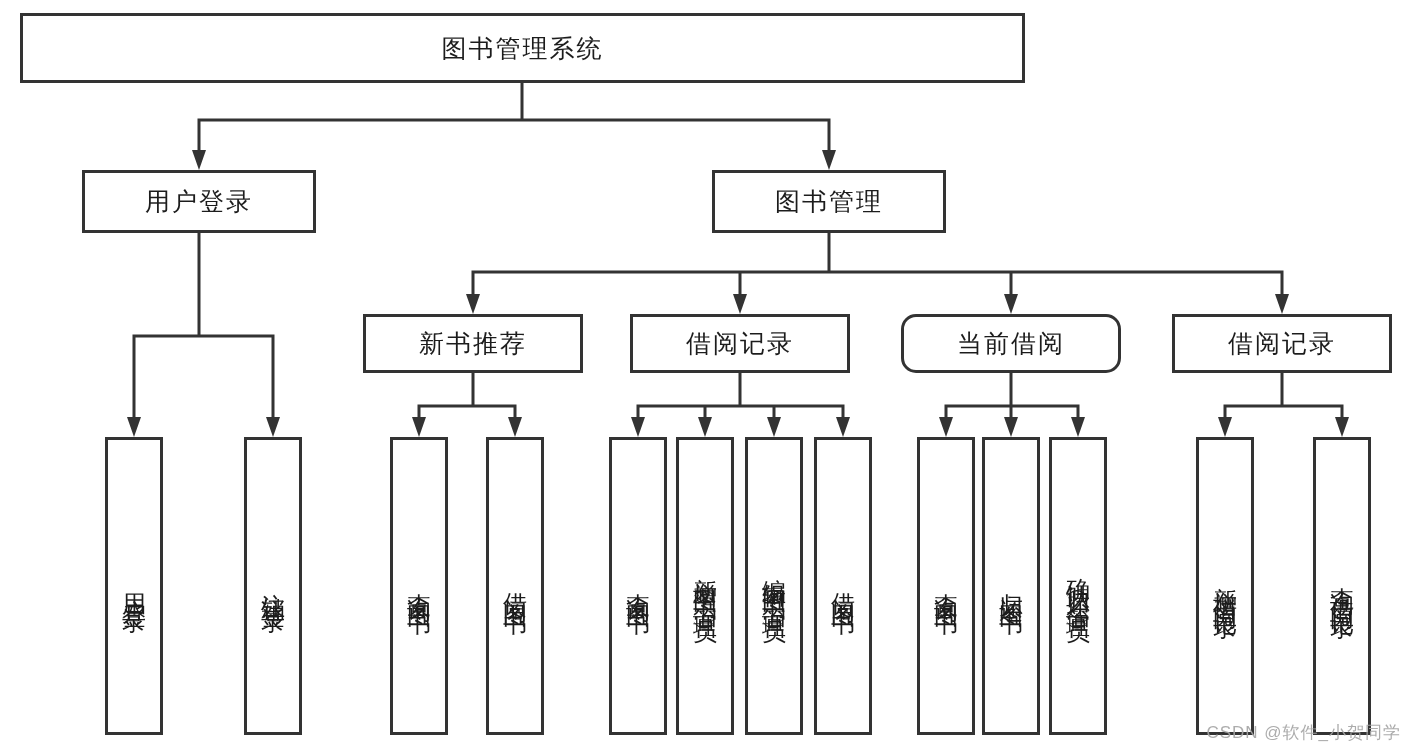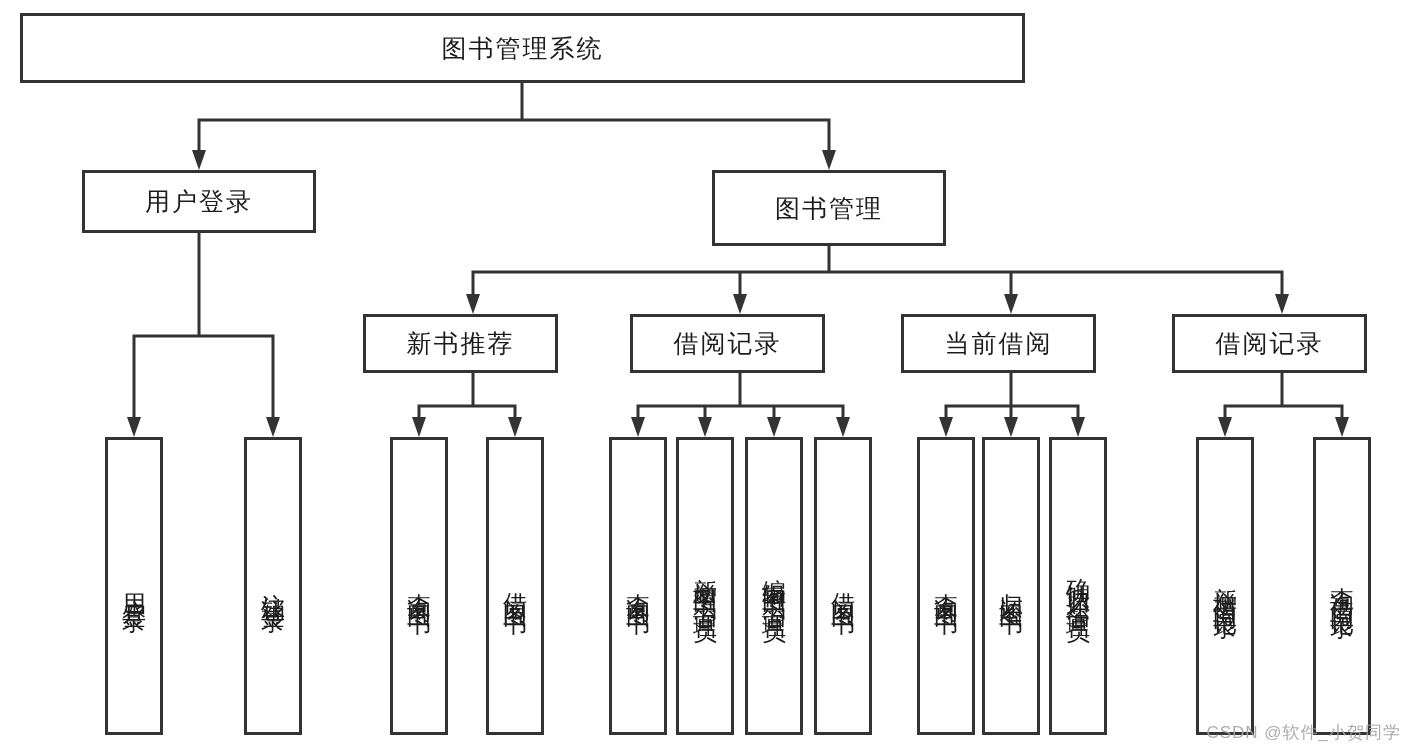--- a/index.html
+++ b/index.html
@@ -28,26 +28,26 @@
     writing-mode:vertical-rl;
     text-orientation:mixed;
     font-size:24px;
     letter-spacing:6px;
     line-height:1;
   }
   
   #n-root   { left:20px;  top:13px;  width:1005px; height:70px; }
   
   #n-login  { left:82px;  top:170px; width:234px;  height:63px; }
-  #n-mgmt   { left:712px; top:170px; width:234px;  height:76px;font-family:Liberation Mono, monospace; }
+  #n-mgmt   { left:712px; top:170px; width:234px;  height:63px;font-family:Liberation Mono, monospace; }
   
-  .l3 { top:314px; width:195px; height:59px;text-align:right; }
+  .l3 { top:314px; width:220px; height:59px;text-align:right; }
   #n-newbook { left:363px; }
   #n-borrow  { left:630px; }
-  #n-current { left:901px; }
+  #n-current { left:901px;border-radius:15px; }
   #n-records { left:1172px; }
   
   .leaf { top:437px; width:58px; height:298px; }
   #n-a1 { left:105px; }
   #n-a2 { left:244px; }
   #n-b1 { left:390px; }
   #n-b2 { left:486px; }
   #n-c1 { left:609px; }
   #n-c2 { left:676px; }
   #n-c3 { left:745px; }

